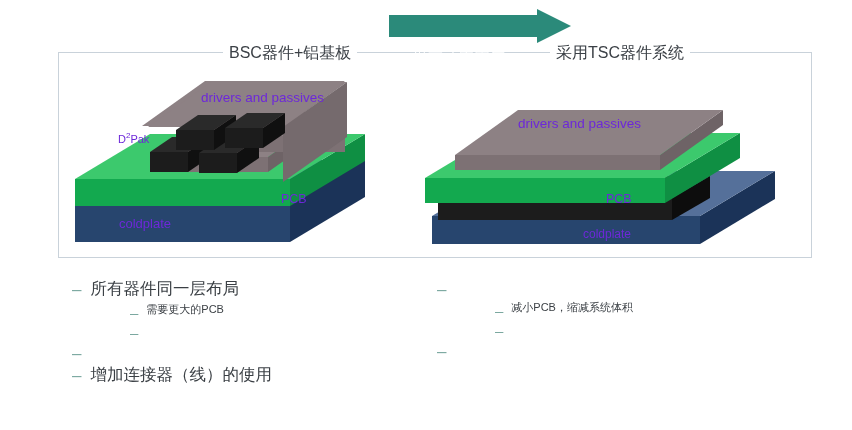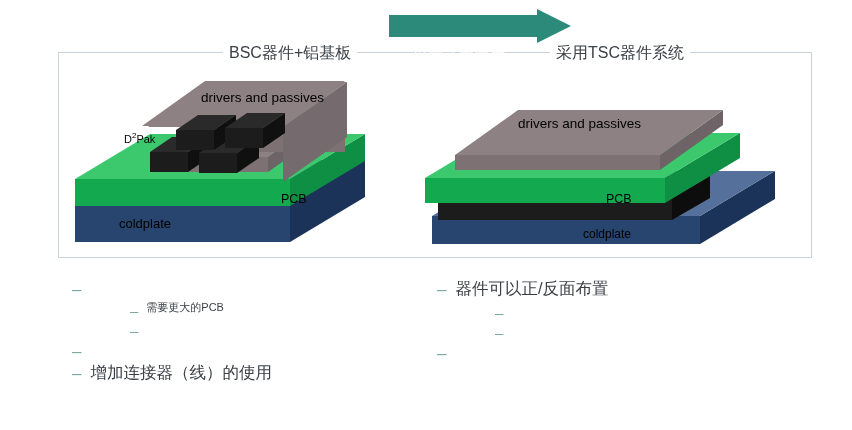--- a/index.html
+++ b/index.html
@@ -27,22 +27,22 @@
   .panel-title{
     position:absolute;font-size:16px;color:#3b4046;white-space:nowrap;
     background:#ffffff;padding:0 6px;
   }
   .t-left{left:223px;top:43px;}
   .t-right{left:534px;top:43px;margin-left:16px;}
 
   .diagram{position:absolute;left:0;top:0;width:852px;height:430px;pointer-events:none;}
 
   
-  .lbl{position:absolute;color:#000000;white-space:nowrap;pointer-events:none;}
-  .lbl-dp{left:124px;top:131px;font-size:11px;}
+  .lbl{position:absolute;color:#6d28d9;white-space:nowrap;pointer-events:none;}
+  .lbl-dp{left:118px;top:131px;font-size:11px;}
   .lbl-dnp-l{left:201px;top:90px;font-size:13.5px;}
   .lbl-pcb-l{left:281px;top:192px;font-size:12.5px;}
   .lbl-cold-l{left:119px;top:216px;font-size:13px;}
   .lbl-dnp-r{left:518px;top:116px;font-size:13.5px;}
   .lbl-pcb-r{left:606px;top:192px;font-size:12.5px;}
   .lbl-hdsop{left:455px;top:208px;font-size:12.5px;}
   .lbl-cold-r{left:583px;top:227px;font-size:12px;}
   .sup{font-size:8px;vertical-align:super;}
 
   
@@ -162,43 +162,44 @@
   <div class="lbl lbl-pcb-l">PCB</div>
   <div class="lbl lbl-cold-l">coldplate</div>
 
   <div class="lbl lbl-dnp-r">drivers and passives</div>
   <div class="lbl lbl-pcb-r">PCB</div>
   <div class="lbl lbl-cold-r">coldplate</div>
 
   <div class="bullets bul-left">
       <div class="bullet">
         <span class="dash">–</span>
+        <span class="txt">所有器件同一层布局</span>
       </div>
       <div class="bullet lvl2">
         <span class="dash">–</span>
         <span class="txt">需要更大的PCB</span>
       </div>
       <div class="bullet lvl2">
         <span class="dash">–</span>
       </div>
       <div class="bullet">
         <span class="dash">–</span>
       </div>
       <div class="bullet">
         <span class="dash">–</span>
         <span class="txt">增加连接器（线）的使用</span>
       </div>
     </div>
   <div class="bullets bul-right">
       <div class="bullet">
         <span class="dash">–</span>
-        <span class="txt">器件可以正/反面布置</span>
-      </div>
-      <div class="bullet lvl2">
-        <span class="dash">–</span>
+      </div>
+      <div class="bullet lvl2">
+        <span class="dash">–</span>
+        <span class="txt">减小PCB，缩减系统体积</span>
       </div>
       <div class="bullet lvl2">
         <span class="dash">–</span>
       </div>
       <div class="bullet">
         <span class="dash">–</span>
       </div>
     </div>
 
 </div>

